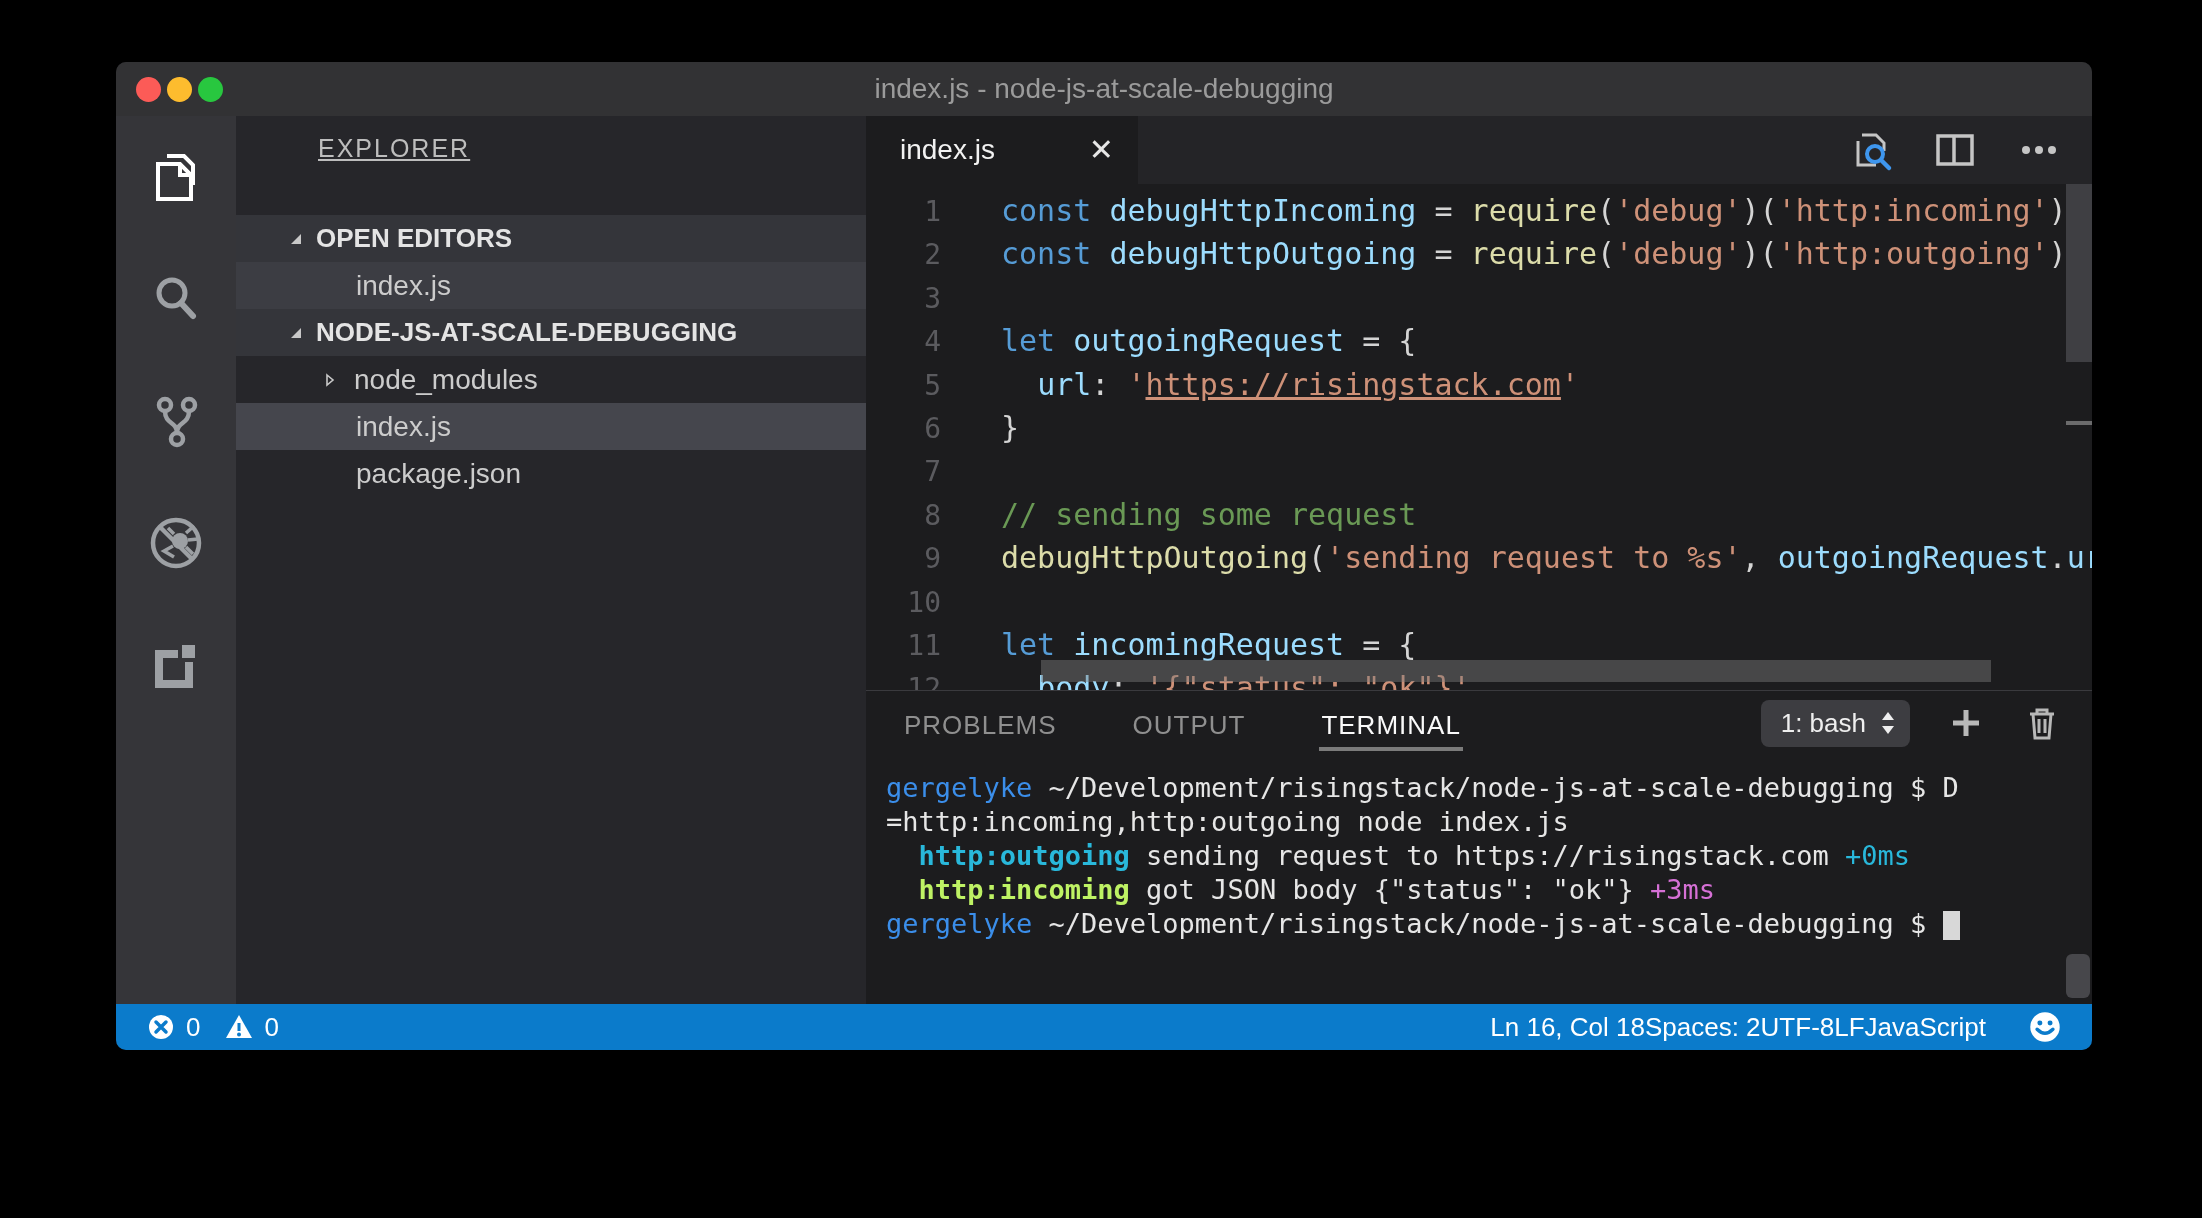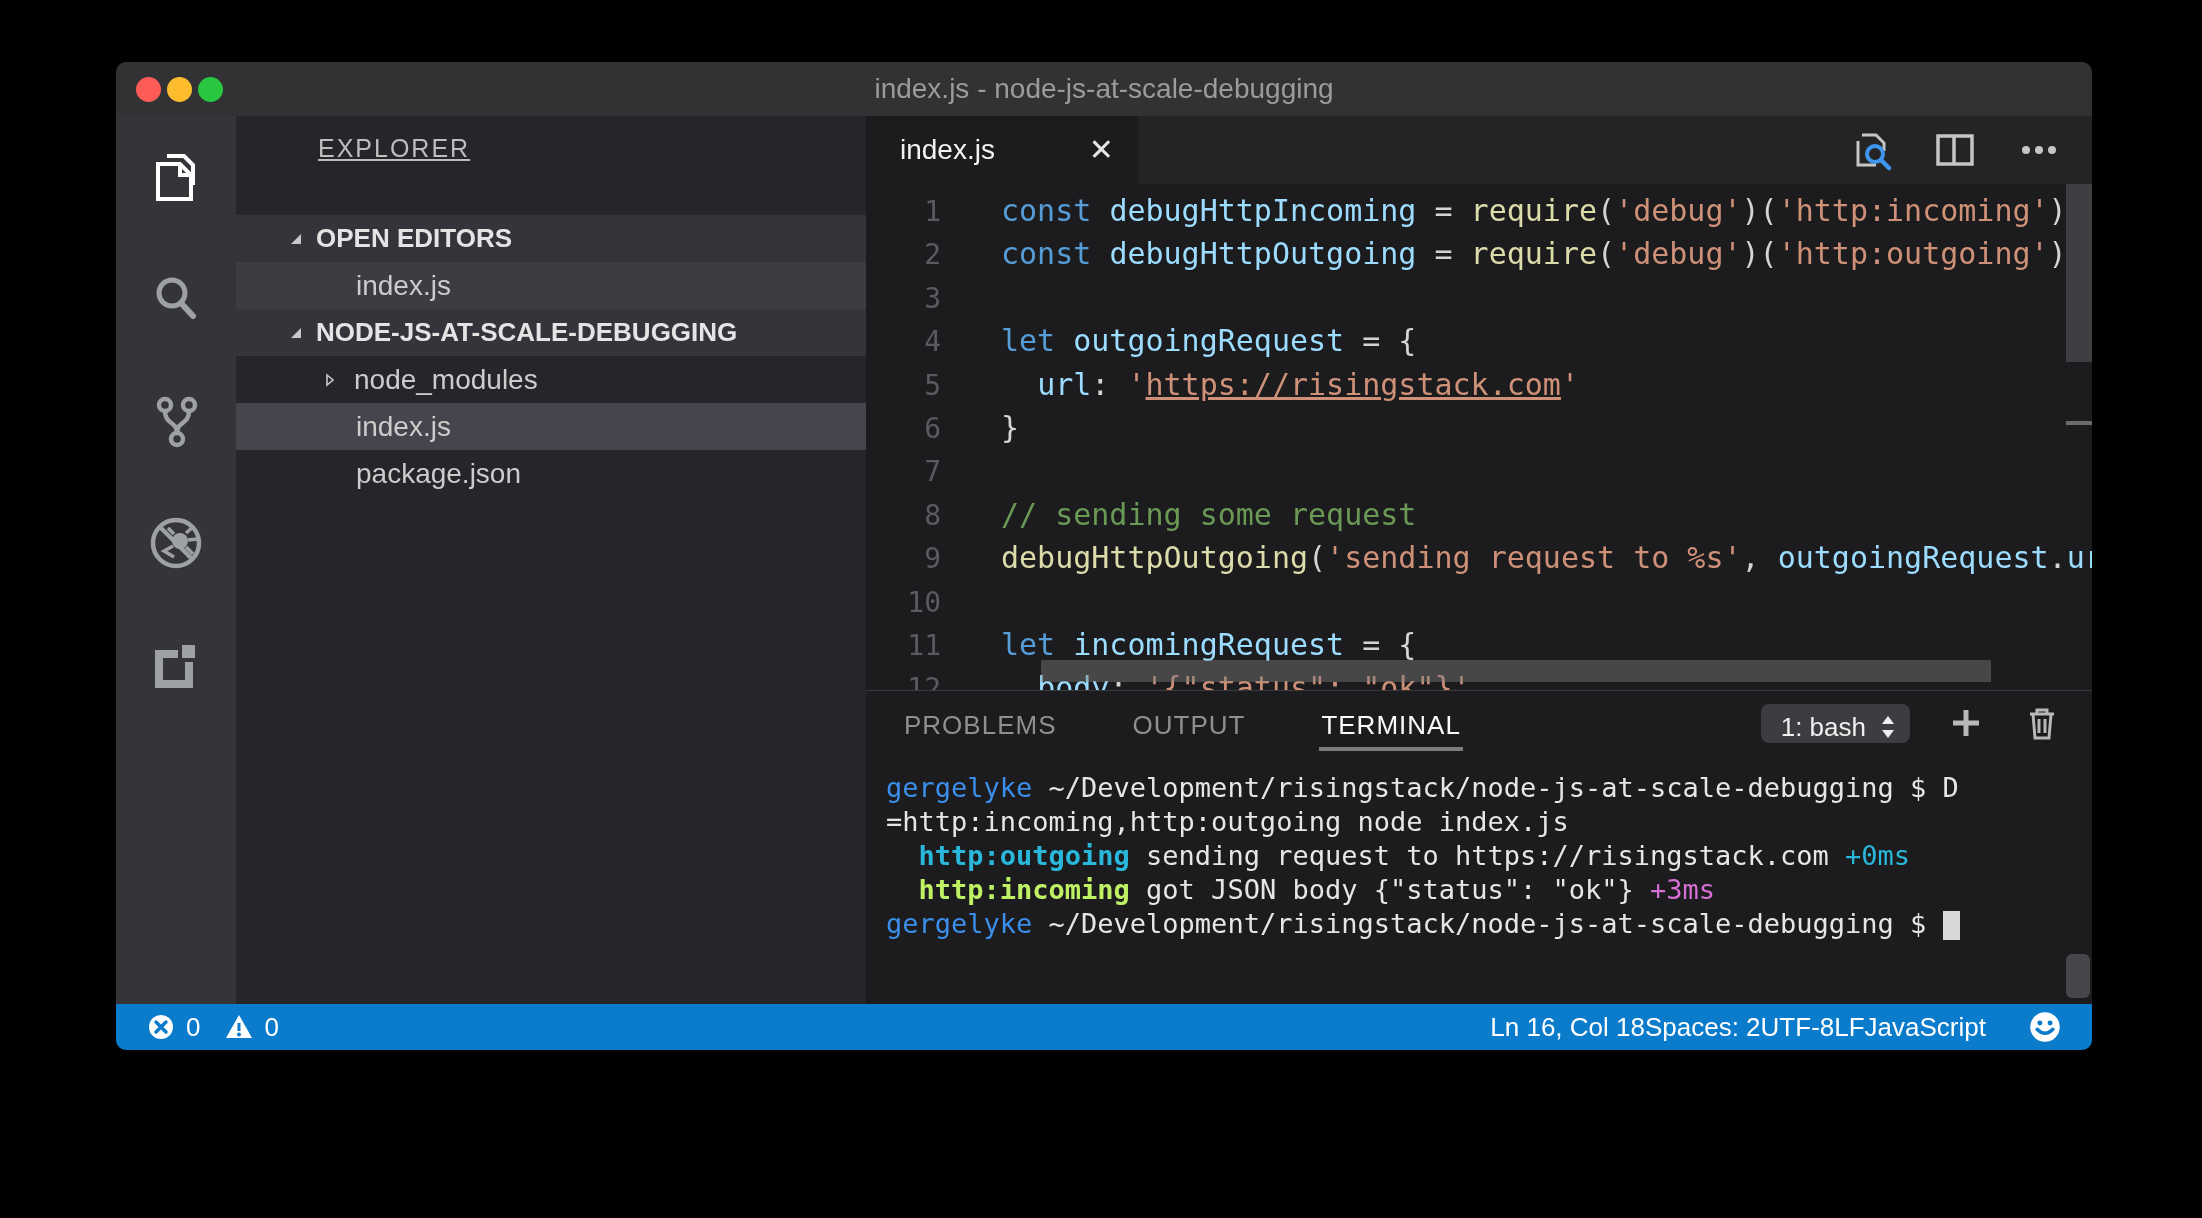--- a/index.html
+++ b/index.html
@@ -53,21 +53,21 @@
   
   .panel{height:313px;flex:none;background:#1C1C1E;border-top:1px solid #3A3A3E;
          position:relative;overflow:hidden;}
   .panel-header{height:64px;display:flex;align-items:center;padding:0 30px 0 36px;}
   .ptabs{display:flex;align-items:flex-start;}
   .ptab{font-size:26px;letter-spacing:1px;color:#8F8F8F;margin-right:72px;
         padding:14px 2px 6px;border-bottom:4px solid transparent;}
   .ptab.active{color:#FAFAFA;border-bottom-color:#7B7B7B;}
   .panel-actions{margin-left:auto;display:flex;align-items:center;gap:36px;}
   .shell-select{background:#3D3D41;border-radius:8px;color:#EFEFEF;font-size:26px;
-                padding:8px 14px 0 20px;display:flex;align-items:center;gap:14px;}
+                padding:8px 14px 8px 20px;display:flex;align-items:center;gap:14px;}
   .terminal{padding:16px 0 0 20px;font-family:"DejaVu Sans Mono",monospace;font-size:27px;
             line-height:34px;}
   .tline{white-space:pre;height:34px;}
   .term-scroll{position:absolute;right:2px;bottom:6px;width:24px;height:44px;background:#47474B;
                border-radius:6px;}
   
   .tok-kw{color:#569CD6}.tok-var{color:#9CDCFE}.tok-fn{color:#DCDCAA}.tok-str{color:#CE9178}
   .tok-strlink{color:#CE9178;text-decoration:underline}.tok-cm{color:#6A9955}.tok-pl{color:#D4D4D4}
   .tok-fg{color:#E6E6E6}.tok-blue{color:#3B8EEA}
   .tok-cyanb{color:#29B8DB;font-weight:bold}.tok-cyan{color:#29B8DB}

